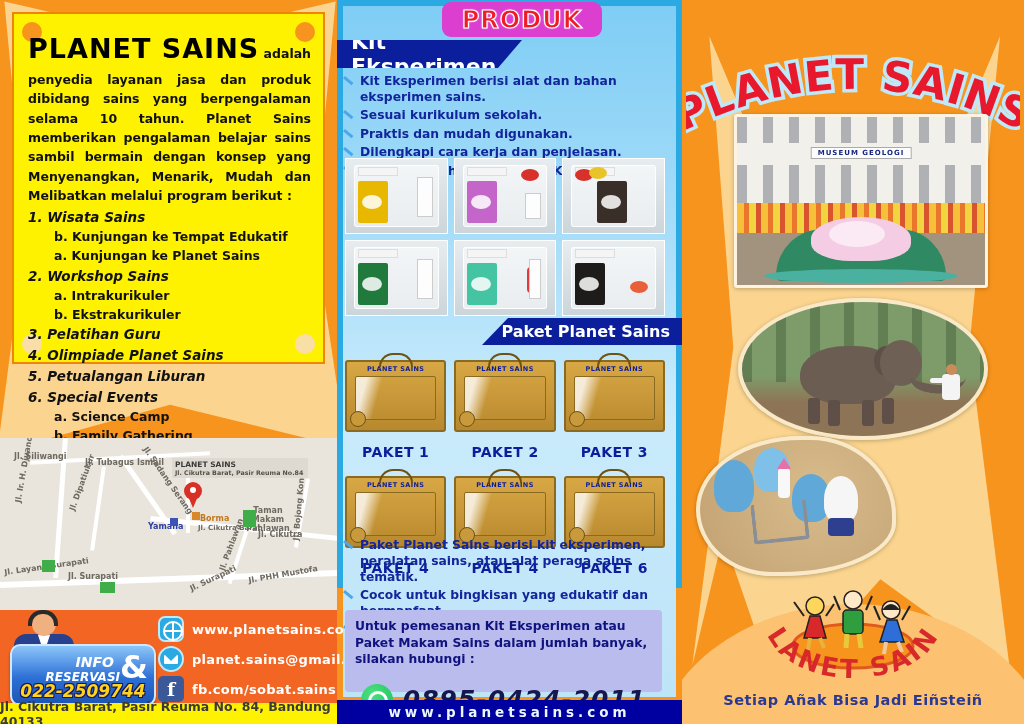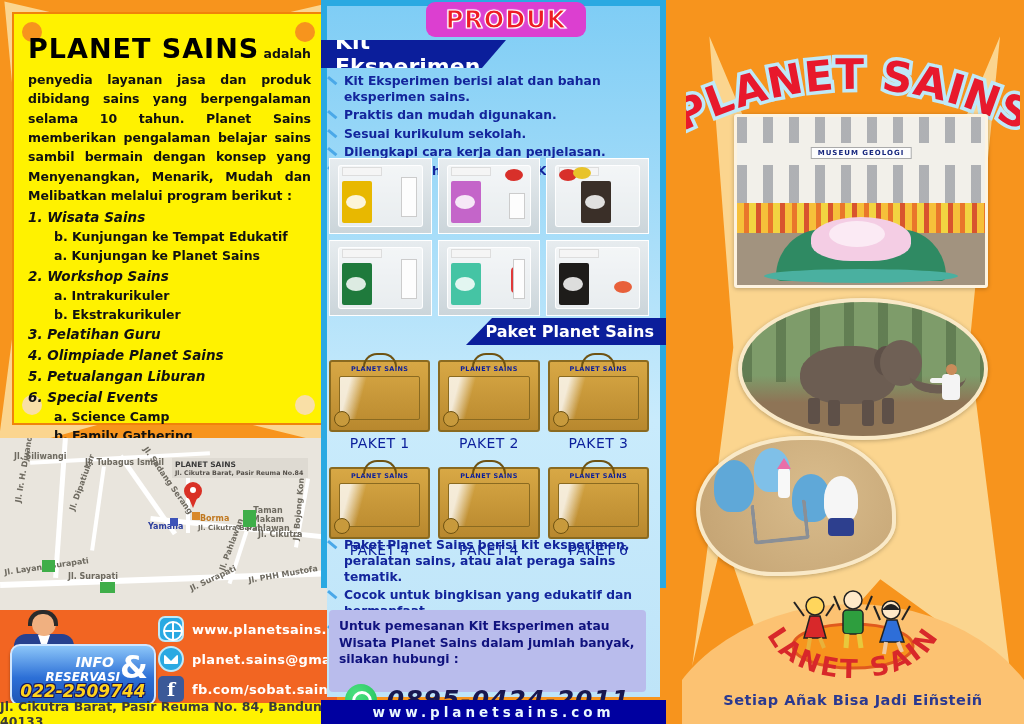--- a/index.html
+++ b/index.html
@@ -3,21 +3,21 @@
 <meta charset="utf-8">
 <style>
   * { margin:0; padding:0; box-sizing:border-box; }
   body { font-family:"DejaVu Sans", sans-serif; background:#666; }
   #stage { position:relative; width:1024px; height:724px; overflow:hidden; background:#F7941D; }
 
   
   .panel-left { position:absolute; left:0; top:0; width:337px; height:724px; background:#F7941D; }
   .left-star { position:absolute; left:-10px; top:-8px; width:360px; height:480px; background:#FBD58F;
     clip-path:polygon(4% 2%, 50% 10%, 96% 2%, 90% 50%, 99% 95%, 50% 86%, 2% 96%, 10% 50%); }
-  .note { position:absolute; left:12px; top:12px; width:313px; height:413px; background:#FFF200; border:2px solid #F0830A; }
+  .note { position:absolute; left:12px; top:12px; width:313px; height:352px; background:#FFF200; border:2px solid #F0830A; }
   .pin { position:absolute; width:20px; height:20px; border-radius:50%; }
   .pin-orange { background:#F7941D; }
   .pin-cream { background:#F9DFA6; }
   .note-body { position:absolute; left:14px; top:14px; right:12px; color:#111; }
   .note-title { font-size:27px; font-weight:900; letter-spacing:1px; color:#000; }
   .note-intro { font-size:12.5px; font-weight:700; line-height:1.55; text-align:justify; }
   .prog { margin-top:2px; }
   .prog-main { font-size:13.5px; font-weight:900; font-style:italic; line-height:1.55; }
   .prog-sub { font-size:12.5px; font-weight:700; line-height:1.5; padding-left:26px; }
 
@@ -54,21 +54,21 @@
   .ico-globe:before { content:""; position:absolute; left:3px; top:3px; width:16px; height:16px; border:2px solid #fff; border-radius:50%;
     background:linear-gradient(#fff 0 0) center/16px 2px no-repeat, linear-gradient(#fff 0 0) center/2px 16px no-repeat; }
   .ico-mail { background:#2AA9E2; border:2px solid #BFE9F8; border-radius:50%; }
   .ico-mail:before { content:""; position:absolute; left:4px; top:7px; width:14px; height:9px; background:#fff; border-radius:1px; }
   .ico-mail:after { content:""; position:absolute; left:5px; top:7px; border-left:6px solid transparent; border-right:6px solid transparent; border-top:6px solid #2AA9E2; }
   .ico-fb { background:#3B5998; border-radius:5px; color:#fff; font-weight:900; font-size:19px; text-align:center; line-height:26px; font-family:"DejaVu Serif", serif; }
   .addr-bar { position:absolute; left:0; top:703px; width:337px; height:21px; background:#FFF200; display:flex; align-items:center; justify-content:center; }
   .addr-bar span { font-size:12.5px; font-weight:700; color:#3A3A3A; }
 
   
-  .panel-mid { position:absolute; left:321px; top:0; width:345px; height:588px; background:#2AA9E2; }
+  .panel-mid { position:absolute; left:337px; top:0; width:345px; height:588px; background:#2AA9E2; }
   .mid-inner { position:absolute; left:6px; top:6px; width:333px; height:691px; background:linear-gradient(#7FCDF5, #C9EBFC 60%, #BEE4F8); }
   .produk { position:absolute; left:105px; top:2px; width:160px; height:35px; background:#DC3FD0; border-radius:9px;
     display:flex; align-items:center; justify-content:center; }
   .produk span { font-size:24px; font-weight:900; letter-spacing:1px; color:#EE1C25; -webkit-text-stroke:1.2px #fff;
     text-shadow:0 0 2px #fff; }
   .banner { position:absolute; background:#0B1E9B; color:#fff; font-weight:900; display:flex; align-items:center; }
   .banner-kit { left:0px; top:40px; width:185px; height:28px; clip-path:polygon(0 0,100% 0,87% 100%,0 100%); padding-left:14px; font-size:22px; }
   .banner-paket { right:0px; top:318px; width:200px; height:27px; clip-path:polygon(13% 0,100% 0,100% 100%,0 100%); justify-content:flex-end; padding-right:12px; font-size:16px; }
   .blist { position:absolute; left:8px; width:320px; }
   .bl-kit { top:74px; }
@@ -88,21 +88,21 @@
   .kitem2 { position:absolute; right:16px; top:10px; width:18px; height:12px; border-radius:50%; }
 
   .pgrid { position:absolute; left:8px; top:352px; width:320px; display:grid; grid-template-columns:repeat(3,1fr); gap:8px; }
   .pcell { text-align:center; }
   .pbox { position:relative; height:72px; background:linear-gradient(#D8A845, #B8882E); border:2px solid #8A6A20; border-radius:3px; margin-top:8px; }
   .phandle { position:absolute; left:50%; top:-9px; width:34px; height:14px; border:2.5px solid #6E5212; border-bottom:none; border-radius:14px 14px 0 0; transform:translateX(-50%); }
   .pbrand { font-size:6.5px; font-weight:900; color:#0B1E9B; letter-spacing:.4px; padding-top:3px; }
   .pwin { position:absolute; left:8px; top:14px; right:8px; bottom:10px; background:linear-gradient(#EFE8D8,#DCD2BC); border:1px solid #8A6A20; border-radius:2px;
     background-image:linear-gradient(105deg, rgba(255,255,255,.8) 12%, transparent 30%); }
   .pseal { position:absolute; left:3px; bottom:3px; width:16px; height:16px; border:1px solid #6E5212; border-radius:50%; background:#C89A3C; }
-  .plabel { margin-top:3px; font-size:14px; font-weight:400; color:#0B1E9B; letter-spacing:.4px; }
+  .plabel { margin-top:12px; font-size:14px; font-weight:700; color:#0B1E9B; letter-spacing:.4px; }
 
   .orderbox { position:absolute; left:8px; top:610px; width:317px; height:82px; background:#B9BCEC; border-radius:4px; padding:8px 10px; }
   .orderbox .txt { font-size:12.3px; font-weight:700; color:#10127E; line-height:1.35; }
   .orderrow { display:flex; align-items:center; justify-content:center; gap:10px; margin-top:16px; }
   .wa { width:32px; height:32px; border-radius:50%; background:radial-gradient(circle at 35% 30%, #4AE080, #1EBE57); position:relative; }
   .wa:before { content:""; position:absolute; left:7px; top:7px; width:14px; height:14px; border:3px solid #fff; border-radius:50%; }
   .wa:after { content:""; position:absolute; left:5px; top:20px; border-left:4px solid transparent; border-right:4px solid transparent; border-top:8px solid #fff; transform:rotate(35deg); }
   .wa-phone { font-size:25px; font-weight:900; font-style:italic; color:#171750; letter-spacing:1px; }
   .mid-footer { position:absolute; left:0; top:700px; width:345px; height:24px; background:#0000A0; display:flex; align-items:center; justify-content:center; }
   .mid-footer span { color:#EAF7FF; font-size:13.5px; font-weight:900; letter-spacing:4px; }
@@ -273,25 +273,25 @@
       <span>Kit Eksperimen</span>
     </div>
 
     <div class="blist bl-kit">
       <div class="brow">
           <div class="tick"></div>
           <span class="txt">Kit Eksperimen berisi alat dan bahan eksperimen sains.</span>
         </div>
       <div class="brow">
           <div class="tick"></div>
+          <span class="txt">Sesuai kurikulum sekolah.</span>
+        </div>
+      <div class="brow">
+          <div class="tick"></div>
           <span class="txt">Praktis dan mudah digunakan.</span>
-        </div>
-      <div class="brow">
-          <div class="tick"></div>
-          <span class="txt">Sesuai kurikulum sekolah.</span>
         </div>
       <div class="brow">
           <div class="tick"></div>
           <span class="txt">Dilengkapi cara kerja dan penjelasan.</span>
         </div>
       <div class="brow">
           <div class="tick"></div>
           <span class="txt">Tersedia lebih dari 40 judul Kit Eksperimen.</span>
         </div>
     </div>
@@ -408,21 +408,21 @@
           <div class="tick"></div>
           <span class="txt">Cocok untuk bingkisan yang edukatif dan bermanfaat.</span>
         </div>
       <div class="brow">
           <div class="tick"></div>
           <span class="txt">Isi Paket Planet Sains bisa dipesan sesuai permintaan.</span>
         </div>
     </div>
 
     <div class="orderbox">
-      <div class="txt">Untuk pemesanan Kit Eksperimen atau Wisata Planet Sains dalam jumlah banyak, silakan hubungi :</div>
+      <div class="txt">Untuk pemesanan Kit Eksperimen atau Paket Makam Sains dalam jumlah banyak, silakan hubungi :</div>
       <div class="orderrow">
         <div class="wa"></div>
         <span class="wa-phone">0895-0424-2011</span>
       </div>
     </div>
 
     <div class="mid-footer">
       <span>www.planetsains.com</span>
     </div>
   </div>

